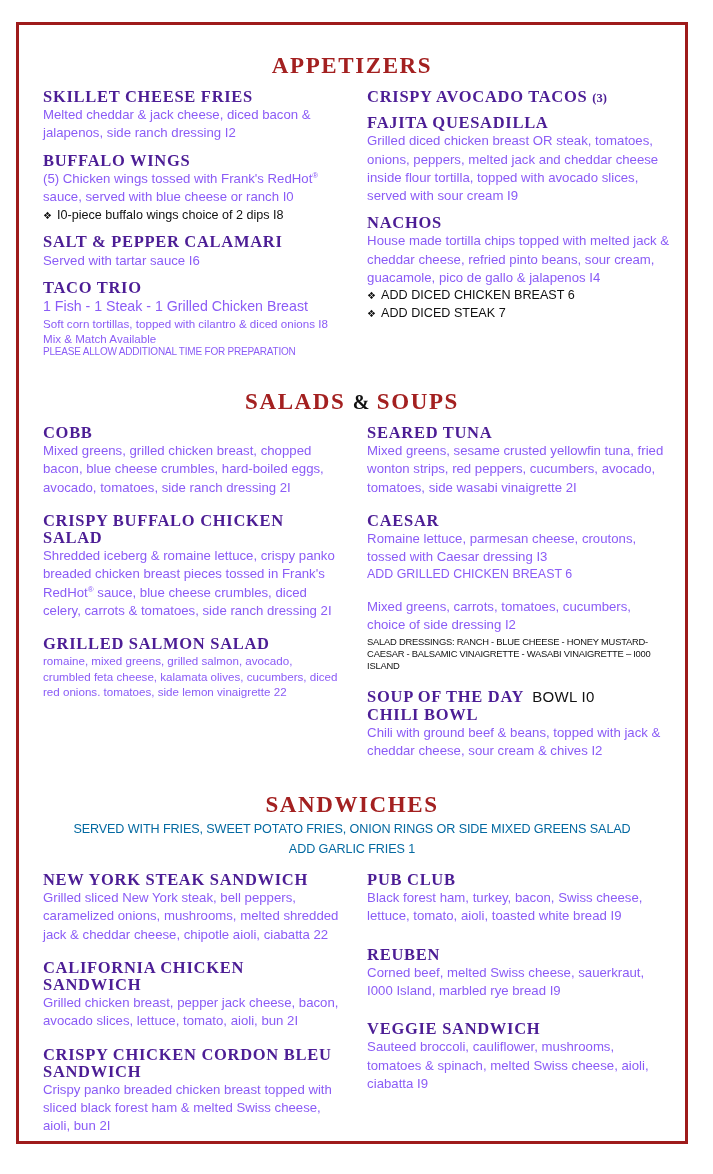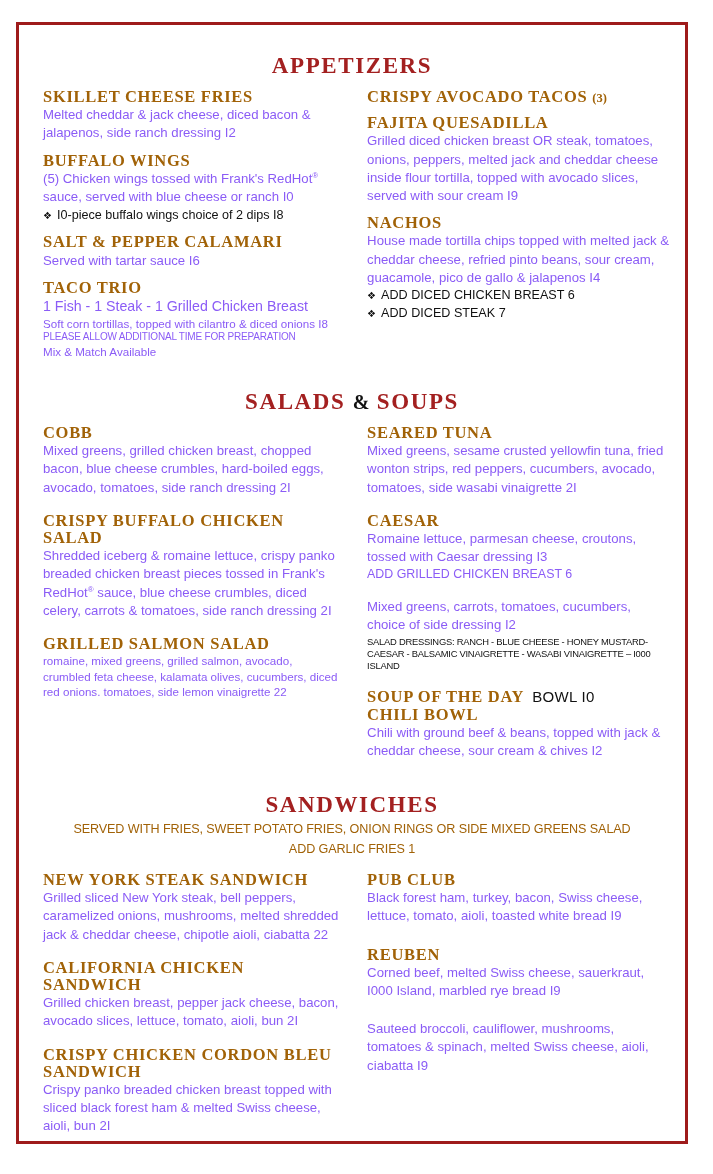--- a/index.html
+++ b/index.html
@@ -46,21 +46,21 @@
     letter-spacing: 0;
   }
   .head-appetizers { padding-top: 28px; }
   .head-salads { padding-top: 30px; }
   .head-sandwiches { padding-top: 6px; }
 
   .subhead {
     text-align: center;
     font-size: 12.6px;
     letter-spacing: -0.1px;
-    color: #a16207;
+    color: #0369a1;
     margin-top: 3px;
     line-height: 1.3;
   }
 
   
   .cols {
     display: flex;
     gap: 22px;
     margin-top: 9px;
   }
@@ -70,21 +70,21 @@
 
   .item { margin-bottom: 9px; }
   .item:last-child { margin-bottom: 0; }
 
   .item-name {
     font-family: "Liberation Serif", serif;
     font-weight: bold;
     font-size: 16.5px;
     letter-spacing: 0.7px;
     line-height: 1.04;
-    color: #a16207;
+    color: #4c1d95;
     margin: 0 0 1px 0;
   }
   .item-name .qty {
     font-size: 12.5px;
     letter-spacing: 0;
   }
   .desc {
     font-size: 13.2px;
     line-height: 1.38;
     margin: 0;
@@ -164,22 +164,22 @@
 
         <div class="item">
           <div class="item-name">SALT &amp; PEPPER CALAMARI</div>
           <p class="desc">Served with tartar sauce I6</p>
         </div>
 
         <div class="item">
           <div class="item-name">TACO TRIO</div>
           <p class="desc desc-lg">1 Fish - 1 Steak - 1 Grilled Chicken Breast</p>
           <p class="desc desc-sm">Soft corn tortillas, topped with cilantro &amp; diced onions I8</p>
+          <p class="desc desc-sm"> Mix &amp; Match Available</p>
           <p class="desc desc-xs">PLEASE ALLOW ADDITIONAL TIME FOR PREPARATION</p>
-          <p class="desc desc-sm"> Mix &amp; Match Available</p>
         </div>
 
       </div>
 
       <div class="col col-right">
 
         <div class="item">
           <div class="item-name"><span>CRISPY AVOCADO TACOS</span> <span class="qty">(3)</span></div>
         </div>
 
@@ -286,20 +286,21 @@
           <div class="item-name">PUB CLUB</div>
           <p class="desc">Black forest ham, turkey, bacon, Swiss cheese, lettuce, tomato, aioli, toasted white bread I9</p>
         </div>
 
         <div class="item gap-xl">
           <div class="item-name">REUBEN</div>
           <p class="desc">Corned beef, melted Swiss cheese, sauerkraut, I000 Island, marbled rye bread I9</p>
         </div>
 
         <div class="item">
+          <div class="item-name">VEGGIE SANDWICH</div>
           <p class="desc">Sauteed broccoli, cauliflower, mushrooms, tomatoes &amp; spinach, melted Swiss cheese, aioli, ciabatta I9</p>
         </div>
 
       </div>
     </div>
 
   </div>
 </div>
 
 </body></html>

